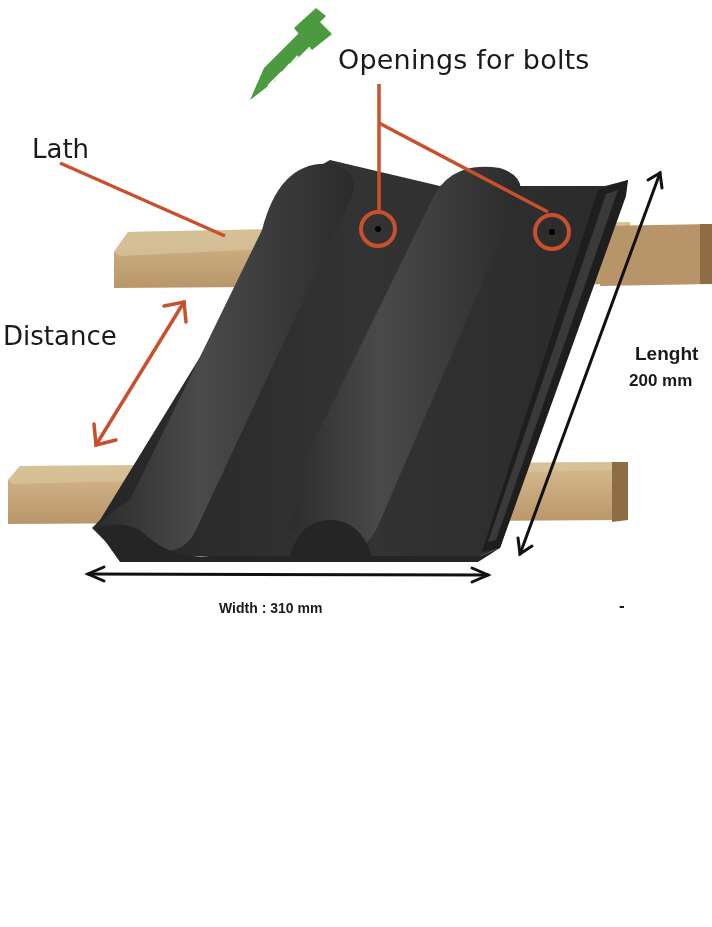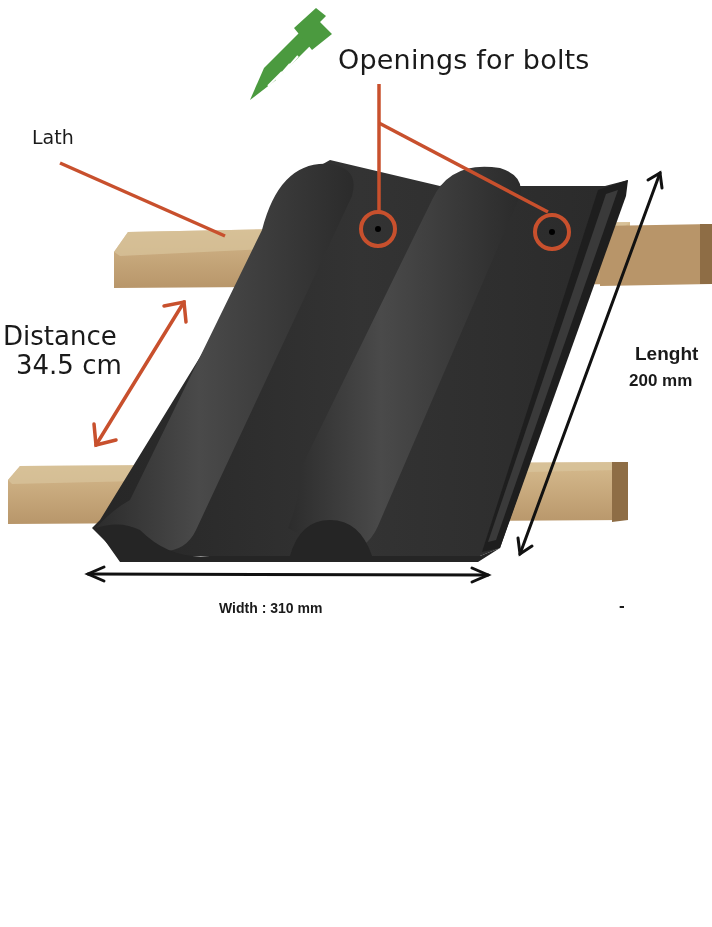--- a/index.html
+++ b/index.html
@@ -2,21 +2,21 @@
 <html><head>
 <meta charset="utf-8">
 <style>
   html, body { margin: 0; padding: 0; background: #ffffff; }
   body { width: 712px; height: 927px; position: relative; overflow: hidden; font-family: "DejaVu Sans", sans-serif; }
   #stage { position: absolute; left: 0; top: 0; width: 712px; height: 927px; }
   .label { position: absolute; color: #1a1a1a; white-space: nowrap; }
   .thin { font-family: "DejaVu Sans", sans-serif; font-weight: normal; }
   .bold { font-family: "Liberation Sans", sans-serif; font-weight: bold; }
   #lbl-openings { left: 338px; top: 44px; font-size: 27px; letter-spacing: 0.2px; }
-  #lbl-lath { left: 32px; top: 126px; font-size: 19px; }
+  #lbl-lath { left: 32px; top: 134px; font-size: 26px; }
   #lbl-distance1 { left: 3px; top: 321px; font-size: 26px; }
   #lbl-distance2 { left: 16px; top: 350px; font-size: 26px; }
   #lbl-length1 { left: 635px; top: 343px; font-size: 19px; }
   #lbl-length2 { left: 629px; top: 371px; font-size: 17px; }
   #lbl-width { left: 219px; top: 600px; font-size: 14px; }
   #lbl-dash { left: 619px; top: 596px; font-size: 17px; }
 </style>
 </head>
 <body>
 
@@ -100,18 +100,17 @@
       <polygon points="44,22 66,2 76,10 70,16 82,28 62,44" fill="#4b9a3f"></polygon>
       <line x1="18" y1="80" x2="32" y2="66" stroke="#fff" stroke-width="2"></line>
       <line x1="26" y1="74" x2="40" y2="58" stroke="#fff" stroke-width="2"></line>
       <line x1="34" y1="66" x2="48" y2="50" stroke="#fff" stroke-width="2"></line>
     </g>
   </svg>
 
   <div id="lbl-openings" class="label thin">Openings for bolts</div>
   <div id="lbl-lath" class="label thin">Lath</div>
   <div id="lbl-distance1" class="label thin">Distance</div>
-  <div id="lbl-distance2" class="label thin">34.5 cm</div>
   <div id="lbl-length1" class="label bold">Lenght</div>
   <div id="lbl-length2" class="label bold">200 mm</div>
   <div id="lbl-width" class="label bold">Width : 310 mm</div>
   <div id="lbl-dash" class="label bold">-</div>
 </div>
 
 </body></html>

